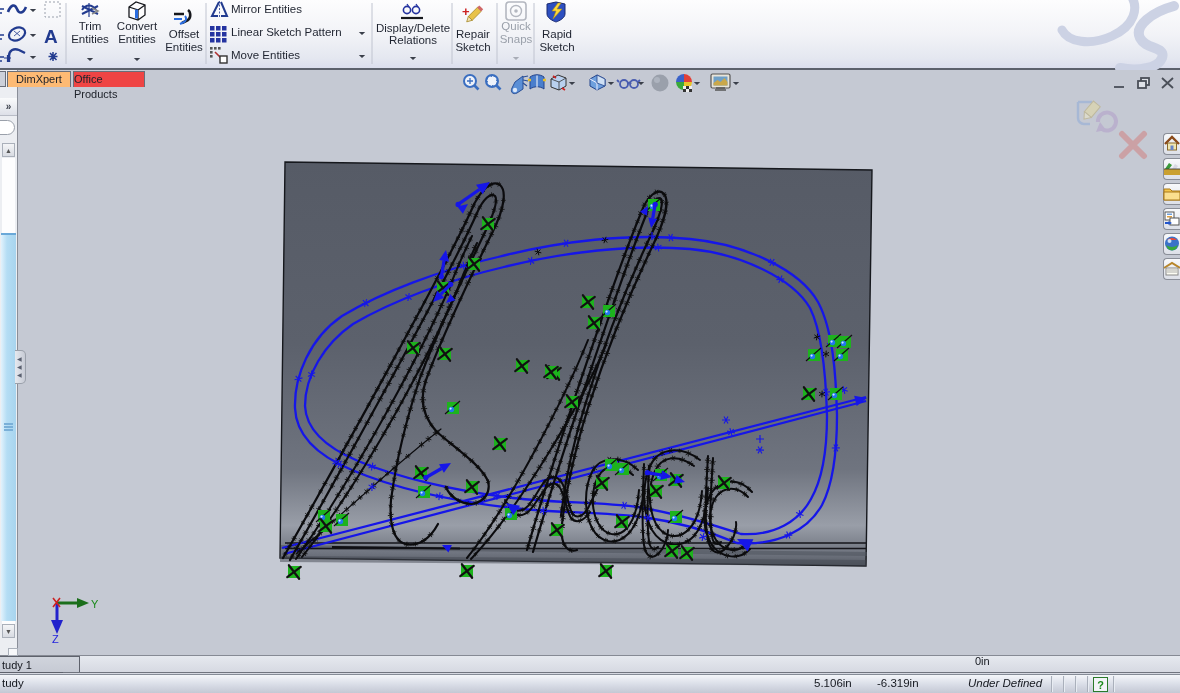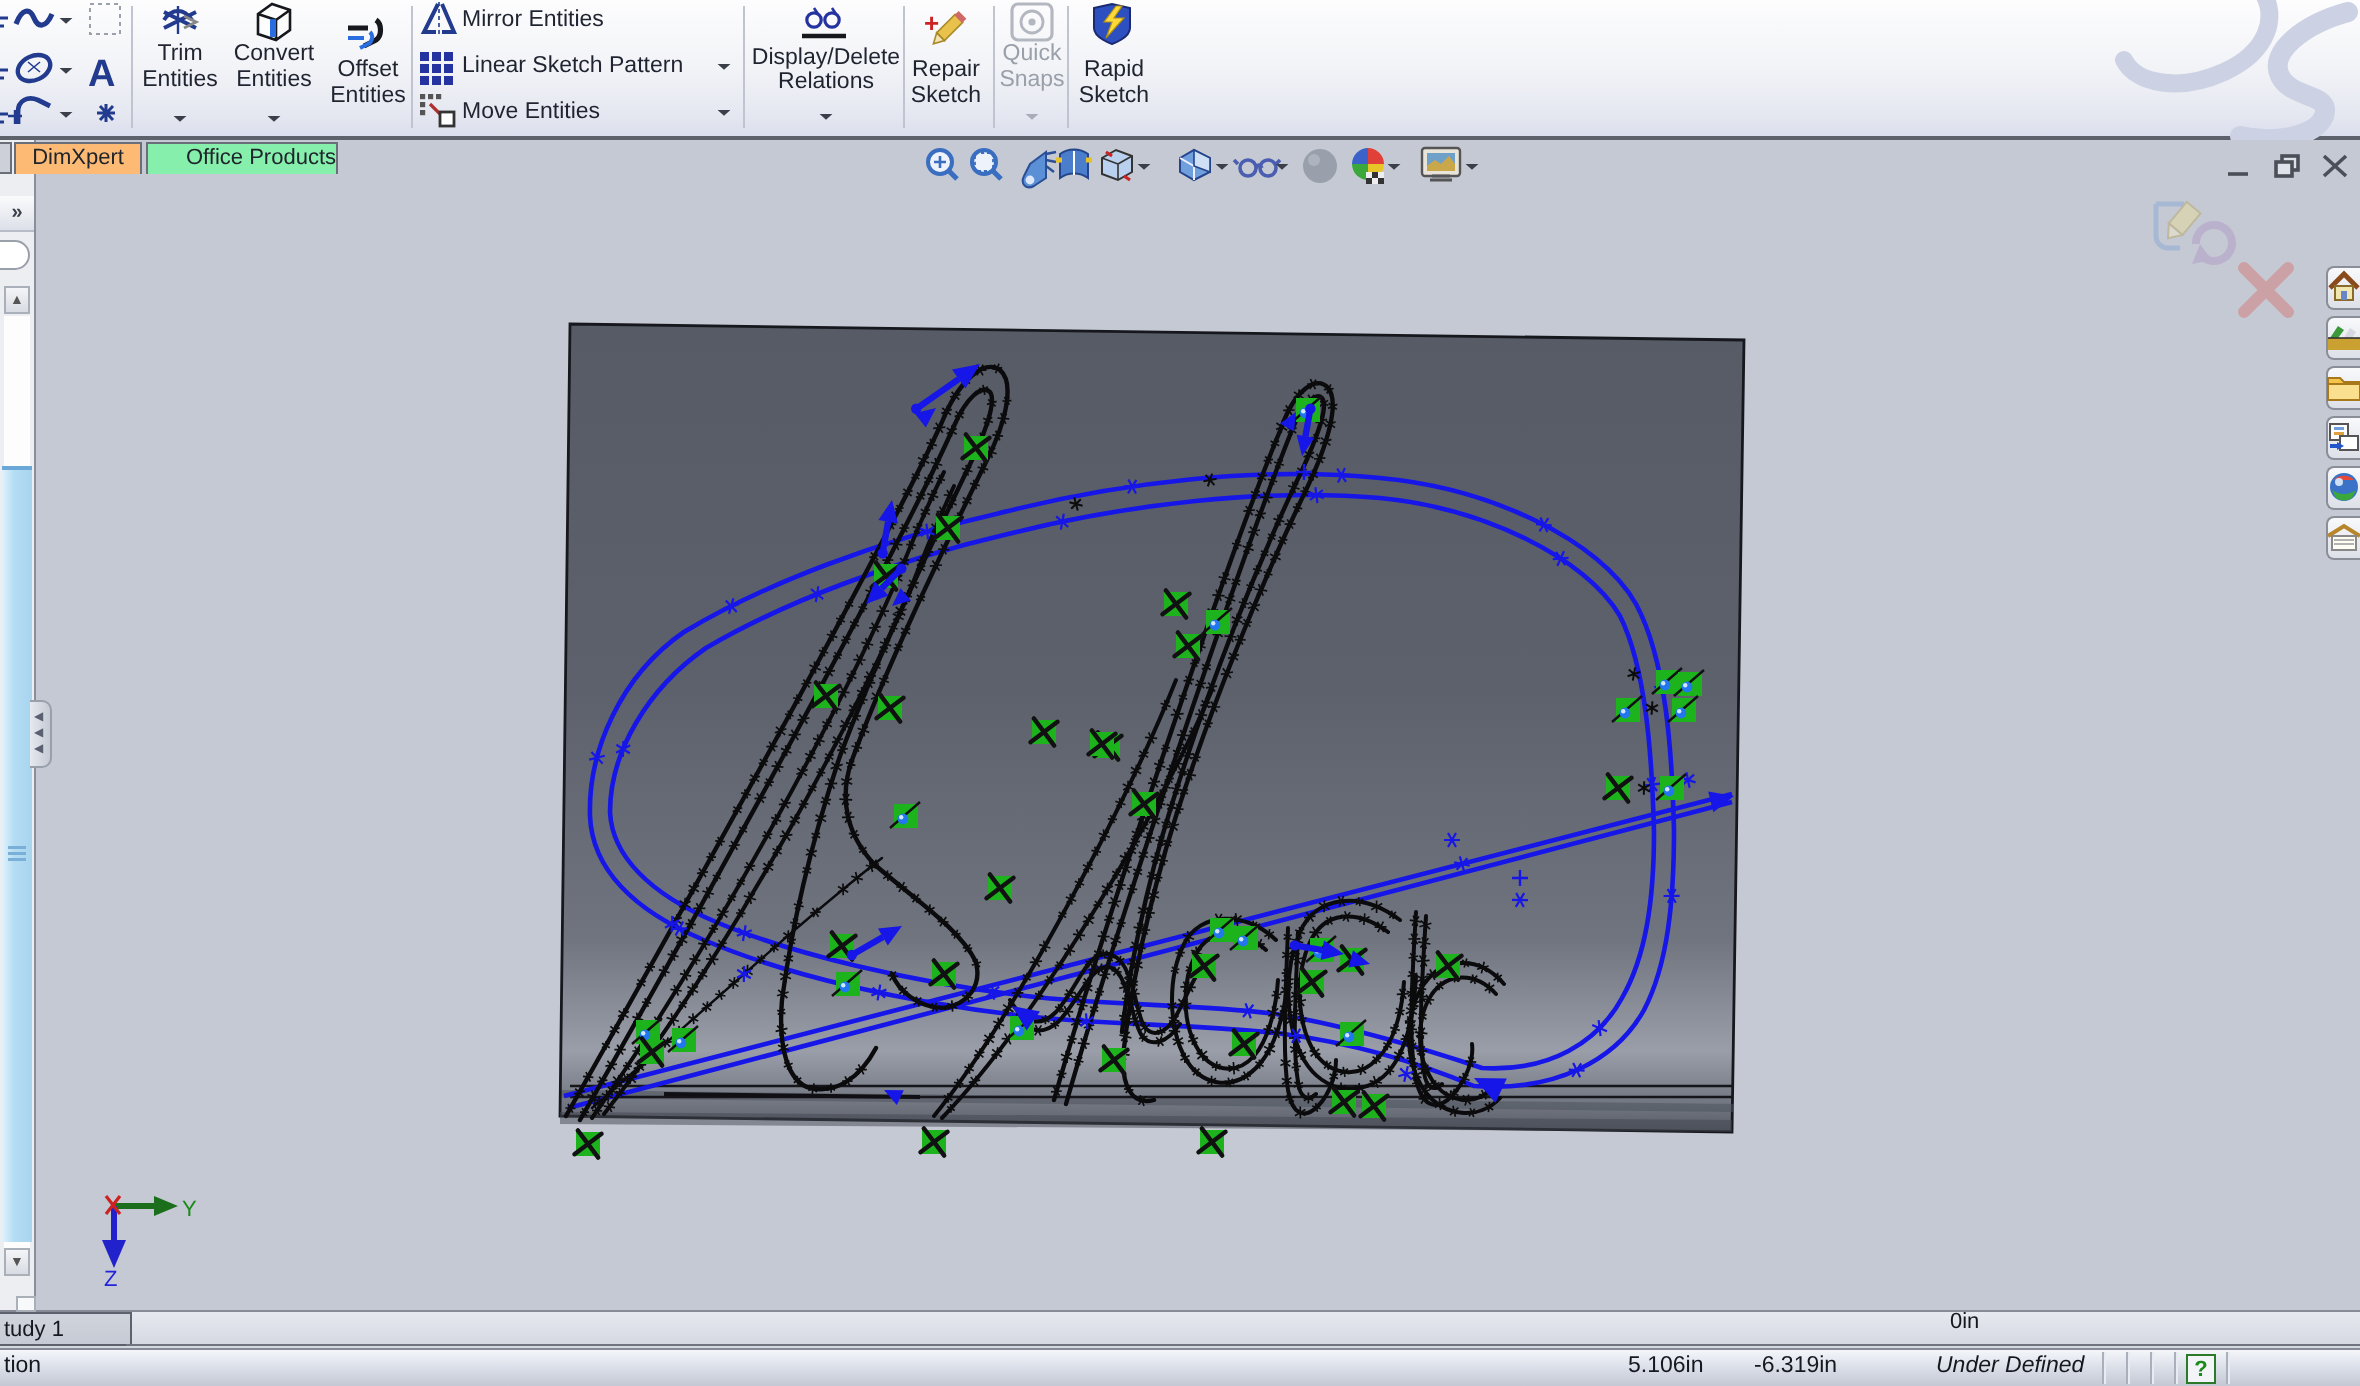--- a/index.html
+++ b/index.html
@@ -1118,21 +1118,21 @@
         <g>
           <rect x="1141" y="8" width="8" height="7" fill="#dfe2e8"></rect>
           <rect x="1138" y="11" width="8" height="7" fill="#dfe2e8"></rect>
         </g>
         <path d="M1162,8 l11,10 M1173,8 l-11,10"></path>
       </g>
     </svg>
     <div style="position:absolute;left:0;top:70px;height:17px;z-index:6;">
       <div style="position:absolute;left:-4px;top:1px;width:10px;height:16px;background:#ccd0d9;border:1px solid #6a6e78;"></div>
       <div style="position:absolute;left:7px;top:1px;width:64px;height:16px;background:#fdba74;border:1px solid #6a6e78;border-bottom:none;text-align:center;font-size:11px;color:#20242c;line-height:15px;">DimXpert</div>
-      <div style="position:absolute;left:73px;top:1px;width:96px;height:16px;background:#86efac;border:1px solid #6a6e78;border-bottom:none;text-align:right;font-size:11px;color:#20242c;line-height:15px;">Office Products</div>
+      <div style="position:absolute;left:73px;top:1px;width:72px;height:16px;background:#ef4444;border:1px solid #6a6e78;border-bottom:none;text-align:left;font-size:11px;color:#20242c;line-height:15px;">Office Products</div>
     </div>
     <div style="position:absolute;left:0;top:70px;width:18px;height:585px;background:#eceef2;border-right:1px solid #8a8e98;z-index:4;"></div>
     <div style="position:absolute;left:0;top:98px;width:17px;height:18px;background:linear-gradient(#fafbfc,#dde0e8);border-bottom:1px solid #b8bcc6;color:#3a3f4a;font-size:10px;font-weight:bold;text-align:center;line-height:17px;z-index:5;">»</div>
     <div style="position:absolute;left:-8px;top:120px;width:23px;height:15px;background:#fff;border:1px solid #9aa0aa;border-radius:0 8px 8px 0;z-index:5;"></div>
     <div style="position:absolute;left:2px;top:143px;width:13px;height:14px;background:linear-gradient(#f4f5f7,#d8dbe2);border:1px solid #aab0ba;z-index:5;font-size:7px;color:#555;text-align:center;line-height:13px;">▲</div>
     <div style="position:absolute;left:2px;top:158px;width:13px;height:466px;background:#fdfdfe;z-index:4;"></div>
     <div style="position:absolute;left:1px;top:233px;width:15px;height:388px;background:linear-gradient(90deg,#e2f2fc,#b4ddf4 40%,#a8d4ee);border-top:2px solid #6aa8d8;z-index:5;"></div>
     <div style="position:absolute;left:4px;top:423px;width:9px;height:8px;z-index:6;background:repeating-linear-gradient(#7ab0d8 0 1.5px,transparent 1.5px 3px);"></div>
     <div style="position:absolute;left:2px;top:624px;width:13px;height:14px;background:linear-gradient(#f4f5f7,#d8dbe2);border:1px solid #aab0ba;z-index:5;font-size:7px;color:#555;text-align:center;line-height:13px;">▼</div>
     <div style="position:absolute;left:15px;top:350px;width:11px;height:34px;background:linear-gradient(90deg,#e6e9ef,#c6cad4);border:1px solid #9aa0aa;border-left:none;border-radius:0 5px 5px 0;z-index:6;">
@@ -1189,24 +1189,24 @@
         <path d="M24,36 l10,-2 l-6,-8 Z" fill="#b09ac8"></path>
       </g>
     </svg>
     <svg width="40" height="40" style="position:absolute;left:1118px;top:130px;z-index:6;" xmlns="http://www.w3.org/2000/svg">
       <g opacity="0.6">
         <path d="M4,4 L26,26 M26,4 L4,26" stroke="#d08888" stroke-width="6" stroke-linecap="round"></path>
       </g>
     </svg>
     <div style="position:absolute;left:0;top:655px;width:1180px;height:19px;background:linear-gradient(#e6e9ef,#d4d7e0);border-top:1px solid #868a94;z-index:5;"></div>
     <div style="position:absolute;left:8px;top:648px;width:10px;height:8px;background:#f8f9fb;border:1px solid #aab0ba;z-index:6;"></div>
-    <div style="position:absolute;left:0;top:656px;width:66px;height:17px;background:linear-gradient(#d0d4dc,#c6cad4);border:1px solid #5e626c;border-left:none;font-size:11px;color:#15181f;line-height:16px;padding-left:2px;z-index:6;">tudy 1</div>
+    <div style="position:absolute;left:0;top:656px;width:80px;height:17px;background:linear-gradient(#d0d4dc,#c6cad4);border:1px solid #5e626c;border-left:none;font-size:11px;color:#15181f;line-height:16px;padding-left:2px;z-index:6;">tudy 1</div>
     <div style="position:absolute;left:63px;top:672px;width:1117px;height:1px;background:#70747e;z-index:6;"></div>
     <div style="position:absolute;left:0;top:674px;width:1180px;height:19px;background:linear-gradient(#f4f6fa,#d8dce6 55%,#c4c8d4);border-top:1px solid #858b96;z-index:5;"></div>
-    <div style="position:absolute;top:677px;font-size:11.5px;color:#15181f;z-index:6;left:2px;">tion</div>
+    <div style="position:absolute;top:677px;font-size:11.5px;color:#15181f;z-index:6;left:2px;">tudy</div>
     <div style="position:absolute;top:677px;font-size:11.5px;color:#15181f;z-index:6;left:814px;">5.106in</div>
     <div style="position:absolute;top:677px;font-size:11.5px;color:#15181f;z-index:6;left:877px;">-6.319in</div>
     <div style="position:absolute;top:655px;font-size:11px;color:#15181f;z-index:6;left:931px;margin-left:44px;">0in</div>
     <div style="position:absolute;top:677px;font-size:11.5px;color:#15181f;z-index:6;left:968px;font-style:italic;">Under Defined</div>
     <div style="position:absolute;left:1051px;top:676px;width:1px;height:16px;background:#aab0bb;z-index:6;box-shadow:1px 0 0 #e8ecf2;"></div>
     <div style="position:absolute;left:1063px;top:676px;width:1px;height:16px;background:#aab0bb;z-index:6;box-shadow:1px 0 0 #e8ecf2;"></div>
     <div style="position:absolute;left:1075px;top:676px;width:1px;height:16px;background:#aab0bb;z-index:6;box-shadow:1px 0 0 #e8ecf2;"></div>
     <div style="position:absolute;left:1087px;top:676px;width:1px;height:16px;background:#aab0bb;z-index:6;box-shadow:1px 0 0 #e8ecf2;"></div>
     <div style="position:absolute;left:1113px;top:676px;width:1px;height:16px;background:#aab0bb;z-index:6;box-shadow:1px 0 0 #e8ecf2;"></div>
     <div style="position:absolute;left:1093px;top:677px;width:15px;height:15px;background:#f2f4f8;border:1px solid #2a7a2a;color:#1a8a1a;font-weight:bold;font-size:11px;text-align:center;line-height:14px;z-index:7;">?</div>

